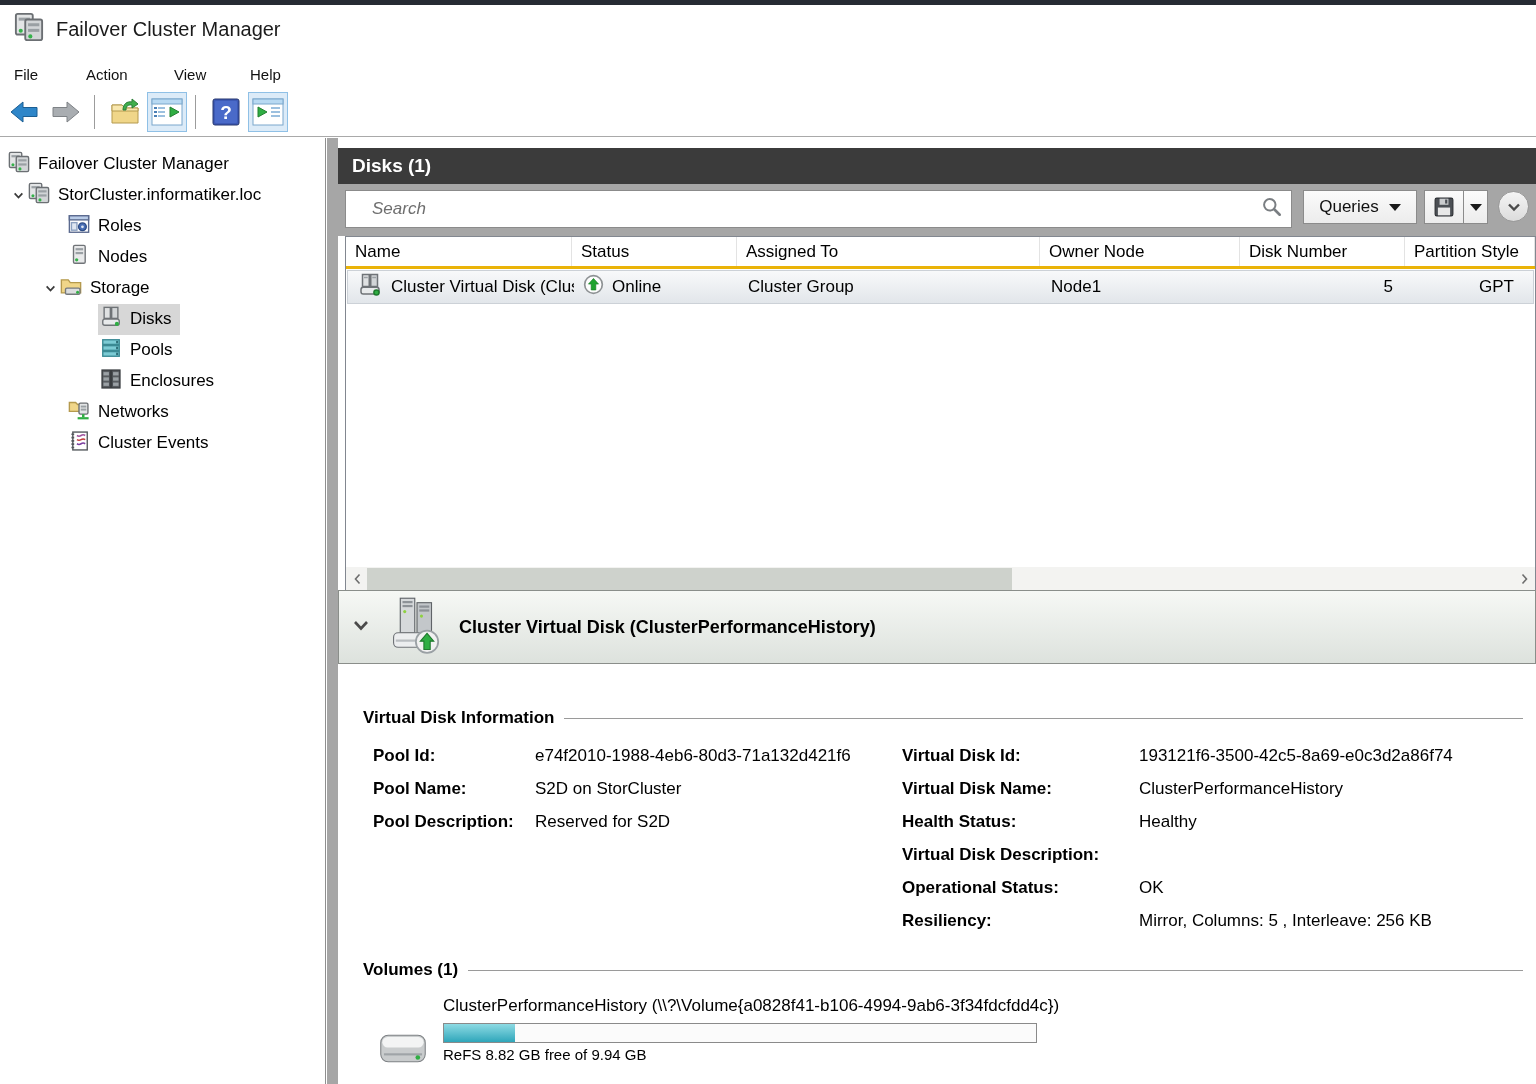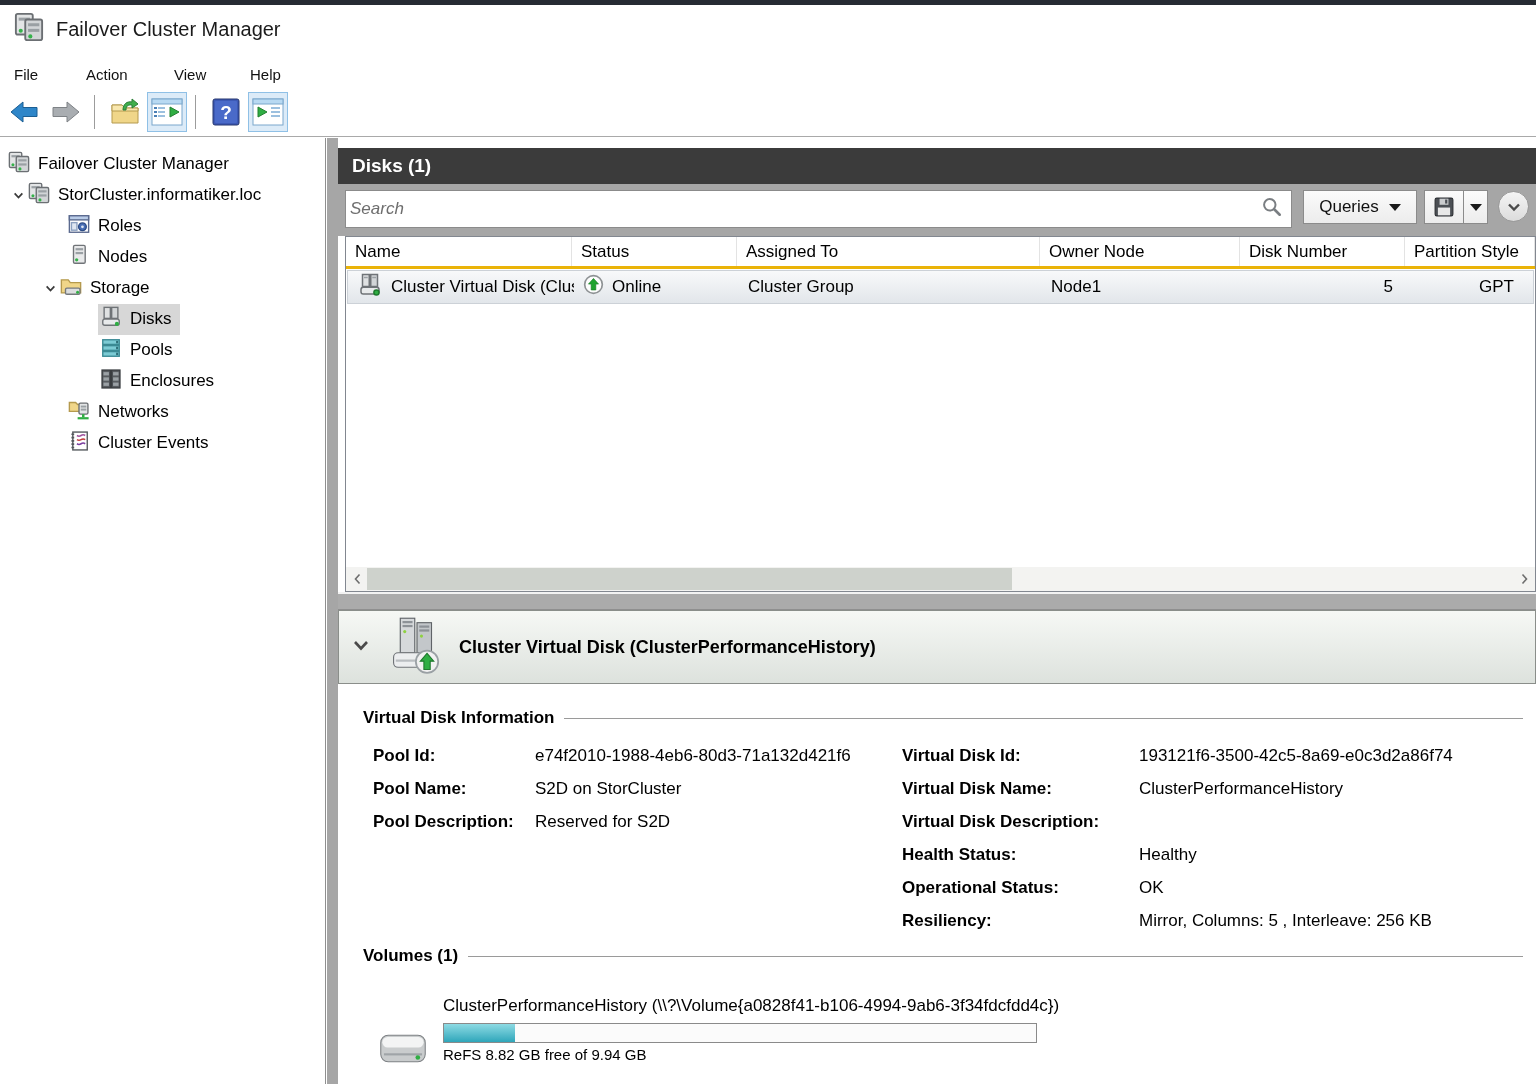--- a/index.html
+++ b/index.html
@@ -34,21 +34,21 @@
   .pl-root { padding-left:6px; }
   .pl-l1 { padding-left:10px; }
   .pl-l2c { padding-left:42px; }
   .pl-l2 { padding-left:66px; }
   .pl-l3 { padding-left:98px; }
 
   
   .panel-title-bar { position:absolute; left:338px; top:148px; width:1198px; height:36px; background:#3b3b3b; color:#fff; font-weight:bold; font-size:19px; display:flex; align-items:center; padding-left:14px; }
   .panel-toolbar { position:absolute; left:338px; top:184px; width:1198px; height:52px; background:#a6a6a6; }
   .search-box { position:absolute; left:7px; top:6px; width:947px; height:38px; background:#fff; border:1px solid #8b8b8b; display:flex; align-items:center; }
-  .search-box input { flex:1; border:none; outline:none; font-size:17px; font-style:italic; color:#444; padding-left:4px; font-family:"Liberation Sans",sans-serif; background:transparent; }
+  .search-box input { flex:1; border:none; outline:none; font-size:17px; font-style:italic; color:#444; padding-left:26px; font-family:"Liberation Sans",sans-serif; background:transparent; }
   .search-box input::placeholder { color:#6e6e6e; font-style:italic; }
   .search-mag { margin-right:8px; flex:0 0 auto; }
   .btn { background:linear-gradient(#fbfbfb,#ececec); border:1px solid #8b8b8b; display:flex; align-items:center; justify-content:center; font-size:17px; color:#111; }
   .queries-btn { position:absolute; left:965px; top:6px; width:114px; height:34px; gap:10px; }
   .save-btn { position:absolute; left:1086px; top:6px; width:40px; height:34px; }
   .save-dd { position:absolute; left:1125px; top:6px; width:25px; height:34px; }
   .caret-down { width:0; height:0; border-left:6px solid transparent; border-right:6px solid transparent; border-top:7px solid #1a1a1a; }
   .round-btn { position:absolute; left:1160px; top:7px; width:31px; height:31px; border-radius:50%; background:linear-gradient(#f4f4f4,#dcdcdc); border:1px solid #9a9a9a; display:flex; align-items:center; justify-content:center; }
 
   .listview { position:absolute; left:345px; top:236px; width:1191px; height:356px; background:#fff; border:1px solid #828790; }
@@ -59,21 +59,21 @@
   .lv-cell { overflow:hidden; white-space:nowrap; padding-left:9px; display:flex; align-items:center; gap:8px; }
   .lv-cell.num { justify-content:flex-end; padding-right:14px; }
   .lv-cell.part { justify-content:flex-end; padding-right:19px; }
   .hscroll { position:absolute; left:0; bottom:0; width:1189px; height:24px; background:#f3f3f1; display:flex; align-items:center; }
   .hs-arrow { width:22px; height:24px; display:flex; align-items:center; justify-content:center; flex:0 0 22px; }
   .hs-thumb { position:absolute; left:21px; top:1px; width:645px; height:22px; background:#ced2cc; }
   .hs-right { position:absolute; right:0; top:0; }
 
   
   .splitter-h { position:absolute; left:338px; top:592px; width:1198px; height:18px; background:#ababab; border-top:2px solid #f2f2f2; border-bottom:1px solid #8f8f8f; }
-  .detail-header { position:absolute; left:338px; top:610px; width:1198px; height:74px; background:linear-gradient(#f6f8f5,#dde2dd); border:1px solid #8a8e8a; display:flex; align-items:center; }
+  .detail-header { position:absolute; left:338px; top:590px; width:1198px; height:74px; background:linear-gradient(#f6f8f5,#dde2dd); border:1px solid #8a8e8a; display:flex; align-items:center; }
   .dh-chev { margin-left:14px; flex:0 0 auto; }
   .dh-icon { margin-left:22px; flex:0 0 auto; }
   .dh-title { margin-left:16px; font-weight:bold; font-size:18px; color:#000; }
   .detail-body { position:absolute; left:338px; top:684px; width:1198px; height:400px; background:#fff; }
   .sect-head { position:absolute; left:25px; display:flex; align-items:center; width:1160px; }
   .sect-title { font-weight:bold; font-size:17px; white-space:nowrap; }
   .sect-line { flex:1; height:1px; background:#9a9a9a; margin-left:10px; }
   .fields { position:absolute; }
   .f-row { height:33px; display:flex; align-items:flex-start; font-size:17px; }
   .f-label { font-weight:bold; white-space:nowrap; }
@@ -477,38 +477,38 @@
     <div class="fields right" style="left:564px; top:62px;">
       <div class="f-row">
           <span class="f-label">Virtual Disk Id:</span>
           <span class="f-value">193121f6-3500-42c5-8a69-e0c3d2a86f74</span>
         </div>
       <div class="f-row">
           <span class="f-label">Virtual Disk Name:</span>
           <span class="f-value">ClusterPerformanceHistory</span>
         </div>
       <div class="f-row">
+          <span class="f-label">Health Status:</span>
+          <span class="f-value">Healthy</span>
+        </div>
+      <div class="f-row">
           <span class="f-label">Virtual Disk Description:</span>
           <span class="f-value"></span>
         </div>
       <div class="f-row">
-          <span class="f-label">Health Status:</span>
-          <span class="f-value">Healthy</span>
-        </div>
-      <div class="f-row">
           <span class="f-label">Operational Status:</span>
           <span class="f-value">OK</span>
         </div>
       <div class="f-row">
           <span class="f-label">Resiliency:</span>
           <span class="f-value">Mirror, Columns: 5 , Interleave: 256 KB</span>
         </div>
     </div>
 
-    <div class="sect-head" style="top:262px;">
+    <div class="sect-head" style="top:276px;">
       <span class="sect-title">Volumes (1)</span>
       <span class="sect-line"></span>
     </div>
 
     <div class="volume-item">
       <span class="vol-icon">
         <svg width="50" height="36" viewBox="0 0 46 34">
           <rect x="2" y="5" width="42" height="25" rx="7" fill="#c9cccd" stroke="#7d8184"></rect>
           <rect x="3.5" y="6.5" width="39" height="10" rx="5" fill="#f3f4f4"></rect>
           <rect x="5" y="22" width="36" height="2" fill="#9fa4a7"></rect>

